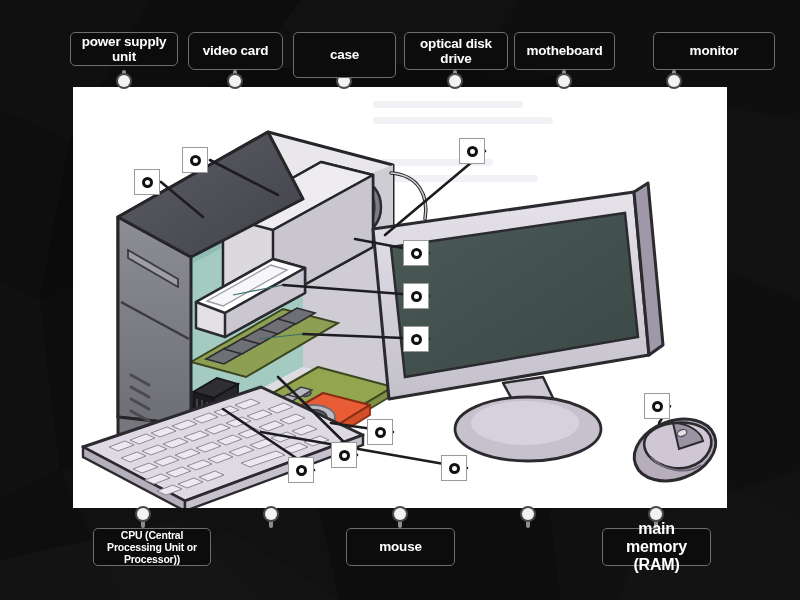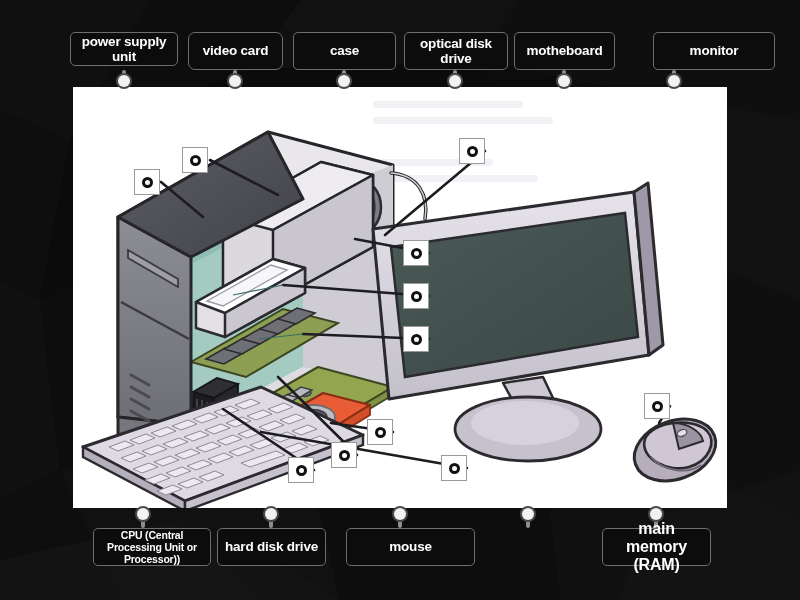--- a/index.html
+++ b/index.html
@@ -403,21 +403,21 @@
     <div class="tile" style="left: 70px; top: 32px; width: 108px; height: 34px;">power supply unit</div>
     <div class="pin" style="left: 227px; top: 70px; width: 16px; height: 17px;">
       <div class="stem" style="top: 0px; height: 17px;"></div>
       <div class="knob" style="top: 5px;"></div>
     </div>
     <div class="tile" style="left: 188px; top: 32px; width: 95px; height: 38px; border-radius: 7px;">video card</div>
     <div class="pin" style="left: 336px; top: 70px; width: 16px; height: 17px;">
       <div class="stem" style="top: 0px; height: 17px;"></div>
       <div class="knob" style="top: 5px;"></div>
     </div>
-    <div class="tile" style="left: 293px; top: 32px; width: 103px; height: 38px;">case</div>
+    <div class="tile" style="left: 293px; top: 32px; width: 103px; height: 46px;">case</div>
     <div class="pin" style="left: 447px; top: 70px; width: 16px; height: 17px;">
       <div class="stem" style="top: 0px; height: 17px;"></div>
       <div class="knob" style="top: 5px;"></div>
     </div>
     <div class="tile" style="left: 404px; top: 32px; width: 104px; height: 38px;">optical disk drive</div>
     <div class="pin" style="left: 556px; top: 70px; width: 16px; height: 17px;">
       <div class="stem" style="top: 0px; height: 17px;"></div>
       <div class="knob" style="top: 5px;"></div>
     </div>
     <div class="tile" style="left: 514px; top: 32px; width: 101px; height: 38px;">motheboard</div>
@@ -428,26 +428,25 @@
     <div class="tile" style="left: 653px; top: 32px; width: 122px; height: 38px;">monitor</div>
     <div class="pin" style="left: 135px; top: 508px; width: 16px; height: 20px;">
       <div class="stem" style="top: 6px; height: 14px;"></div>
       <div class="knob" style="top: 0px;"></div>
     </div>
     <div class="tile small" style="left: 85px; top: 528px; width: 118px; height: 38px;">CPU (Central Processing Unit or Processor))</div>
     <div class="pin" style="left: 263px; top: 508px; width: 16px; height: 20px;">
       <div class="stem" style="top: 6px; height: 14px;"></div>
       <div class="knob" style="top: 0px;"></div>
     </div>
-    <div class="tile" style="left: 217px; top: 528px; width: 109px; height: 38px;">hard disk drive</div>
     <div class="pin" style="left: 392px; top: 508px; width: 16px; height: 20px;">
       <div class="stem" style="top: 6px; height: 14px;"></div>
       <div class="knob" style="top: 0px;"></div>
     </div>
-    <div class="tile" style="left: 346px; top: 528px; width: 129px; height: 38px;">mouse</div>
+    <div class="tile" style="left: 346px; top: 528px; width: 109px; height: 38px;">mouse</div>
     <div class="pin" style="left: 520px; top: 508px; width: 16px; height: 20px;">
       <div class="stem" style="top: 6px; height: 14px;"></div>
       <div class="knob" style="top: 0px;"></div>
     </div>
     <div class="pin" style="left: 648px; top: 508px; width: 16px; height: 20px;">
       <div class="stem" style="top: 6px; height: 14px;"></div>
       <div class="knob" style="top: 0px;"></div>
     </div>
     <div class="tile two-line" style="left: 602px; top: 528px; width: 109px; height: 38px;">main memory (RAM)</div>
   </div>

